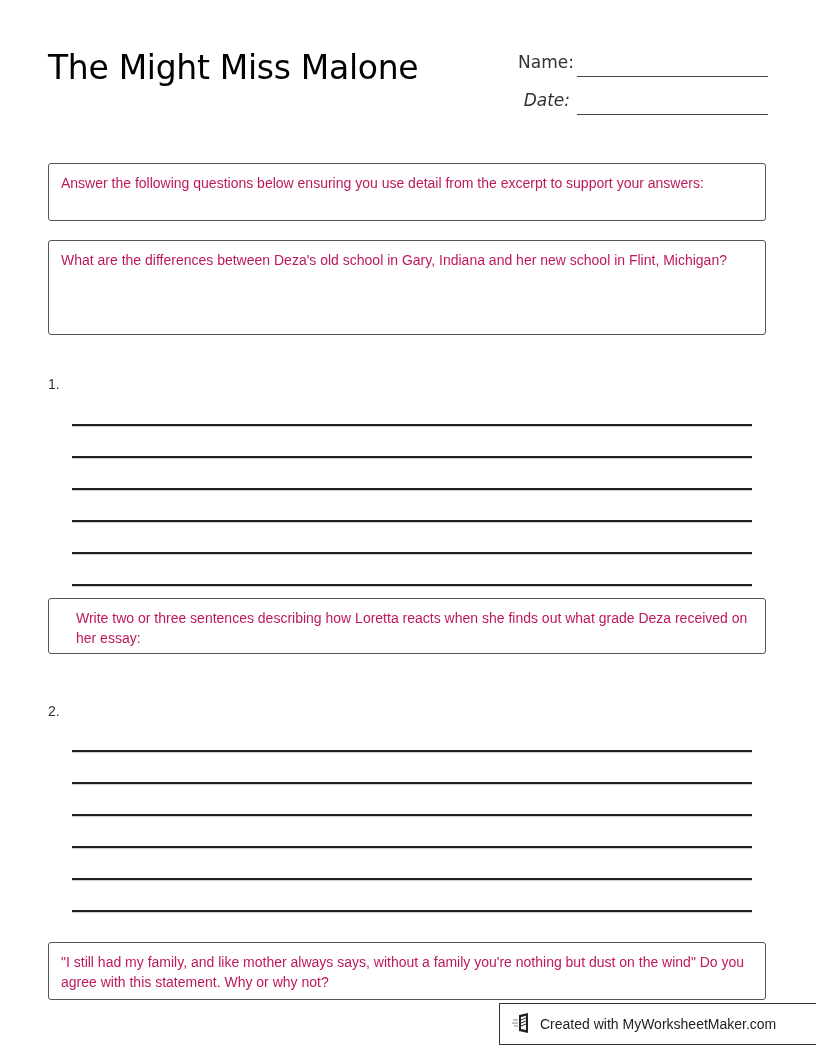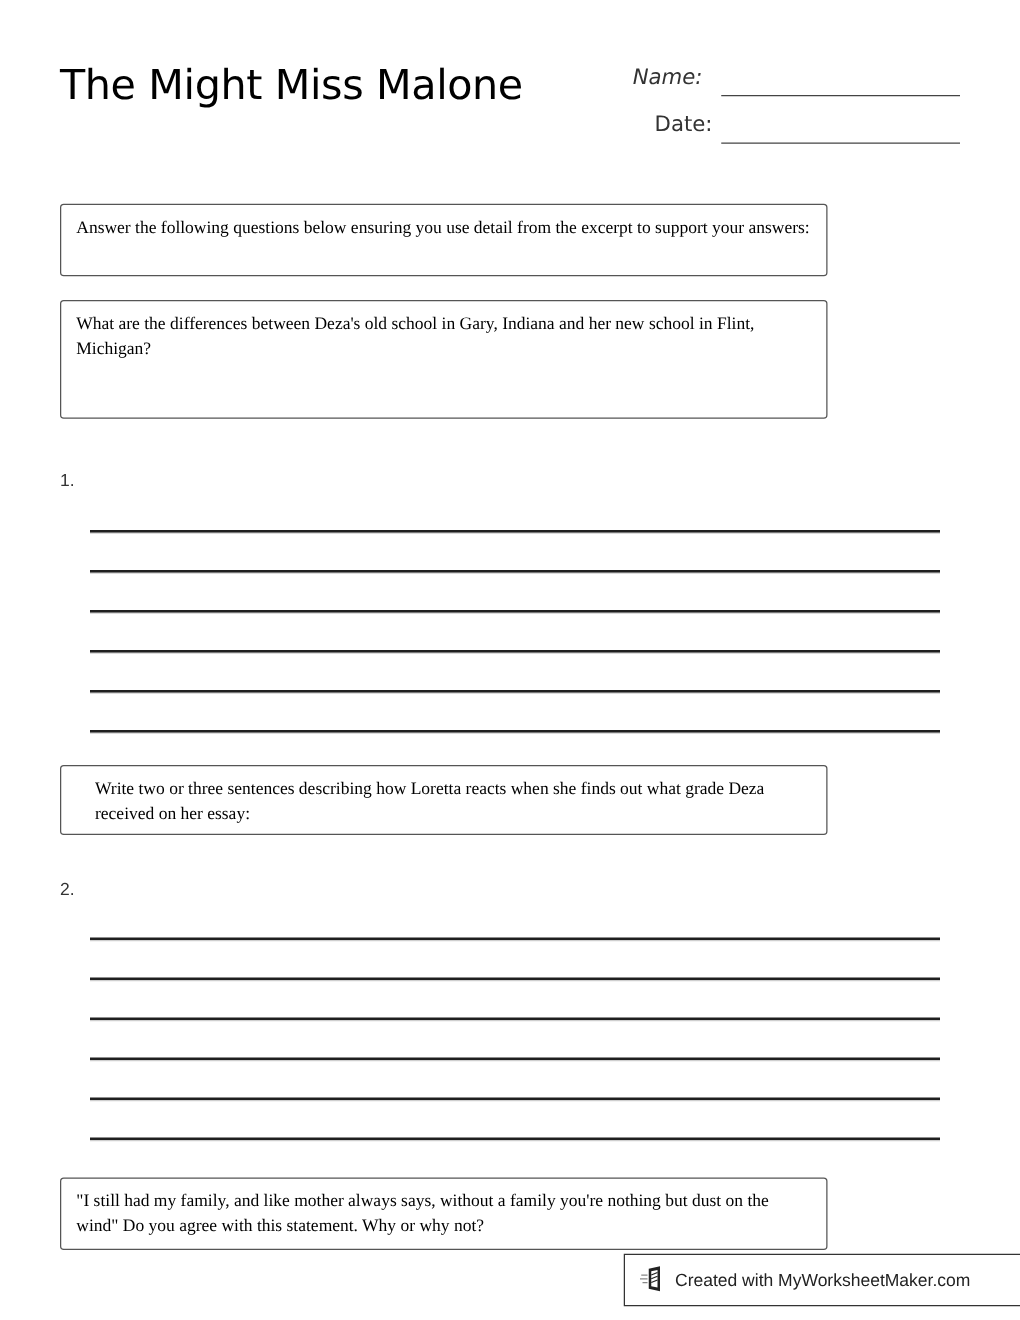--- a/index.html
+++ b/index.html
@@ -2,58 +2,58 @@
 <html><head>
 <meta charset="utf-8">
 <style>
   html, body { margin: 0; padding: 0; background: #ffffff; }
   body { width: 816px; height: 1056px; position: relative; overflow: hidden;
          font-family: "DejaVu Sans", "Liberation Sans", sans-serif; color: #333; }
   .abs { position: absolute; }
   .title { left: 48px; top: 48px; font-size: 33px; color: #000000; letter-spacing: -0.3px; white-space: nowrap; }
   .field-label { font-size: 17px; color: #333; text-align: right; width: 90px; }
   .field-line { height: 0; border-top: 1.5px solid #444; width: 191px; }
-  .box { left: 48px; width: 614px; border: 1px solid #555; border-radius: 3px; box-sizing: border-box;
-         padding: 9px 12px; font-size: 14px; line-height: 20px; color: #000000;
-         font-family: Liberation Serif, serif; font-stretch: condensed; }
+  .box { left: 48px; width: 718px; border: 1px solid #555; border-radius: 3px; box-sizing: border-box;
+         padding: 9px 12px; font-size: 14px; line-height: 20px; color: #be185d;
+         font-family: Liberation Sans, sans-serif; font-stretch: condensed; }
   .box span { display: block; }
   .qnum { left: 48px; font-size: 14px; color: #333; font-family: "Liberation Sans", sans-serif; }
   .wline { left: 72px; width: 680px; height: 2px; background: #1f1f1f; box-shadow: 0 1px 0 #cfcfcf; }
   .footer { left: 499px; top: 1003px; width: 330px; height: 42px; border: 1px solid #333; box-sizing: border-box;
             display: flex; align-items: center; padding-left: 12px; font-size: 14px; color: #222;
             font-family: "Liberation Sans", sans-serif; }
   .footer svg { margin-right: 6px; }
 </style>
 </head>
 <body>
 
 <div class="abs title">The Might Miss Malone</div>
 
-<div class="abs field-label" style="left:472px; top:52px;font-style:italic;">Name:</div>
+<div class="abs field-label" style="left:484px; top:52px;">Name:</div>
 <div class="abs field-line" style="left:577px; top:76px;"></div>
-<div class="abs field-label" style="left:480px; top:90px;">Date:</div>
+<div class="abs field-label" style="left:480px; top:90px;font-style:italic;">Date:</div>
 <div class="abs field-line" style="left:577px; top:114px;"></div>
 
 <div class="abs box" style="top:163px; height:58px;">
   <span>Answer the following questions below ensuring you use detail from the excerpt to support your answers:</span>
 </div>
 
 <div class="abs box" style="top:240px; height:95px;">
   <span>What are the differences between Deza's old school in Gary, Indiana and her new school in Flint, Michigan?</span>
 </div>
 
 <div class="abs qnum" style="top:376px;">1.</div>
 <div class="abs wline" style="top:424px;"></div>
 <div class="abs wline" style="top:456px;"></div>
 <div class="abs wline" style="top:488px;"></div>
 <div class="abs wline" style="top:520px;"></div>
 <div class="abs wline" style="top:552px;"></div>
 <div class="abs wline" style="top:584px;"></div>
 
-<div class="abs box" style="top:612px; height:56px;padding-left:27px;">
+<div class="abs box" style="top:598px; height:56px;padding-left:27px;">
   <span>Write two or three sentences describing how Loretta reacts when she finds out what grade Deza received on her essay:</span>
 </div>
 
 <div class="abs qnum" style="top:703px;">2.</div>
 <div class="abs wline" style="top:750px;"></div>
 <div class="abs wline" style="top:782px;"></div>
 <div class="abs wline" style="top:814px;"></div>
 <div class="abs wline" style="top:846px;"></div>
 <div class="abs wline" style="top:878px;"></div>
 <div class="abs wline" style="top:910px;"></div>

